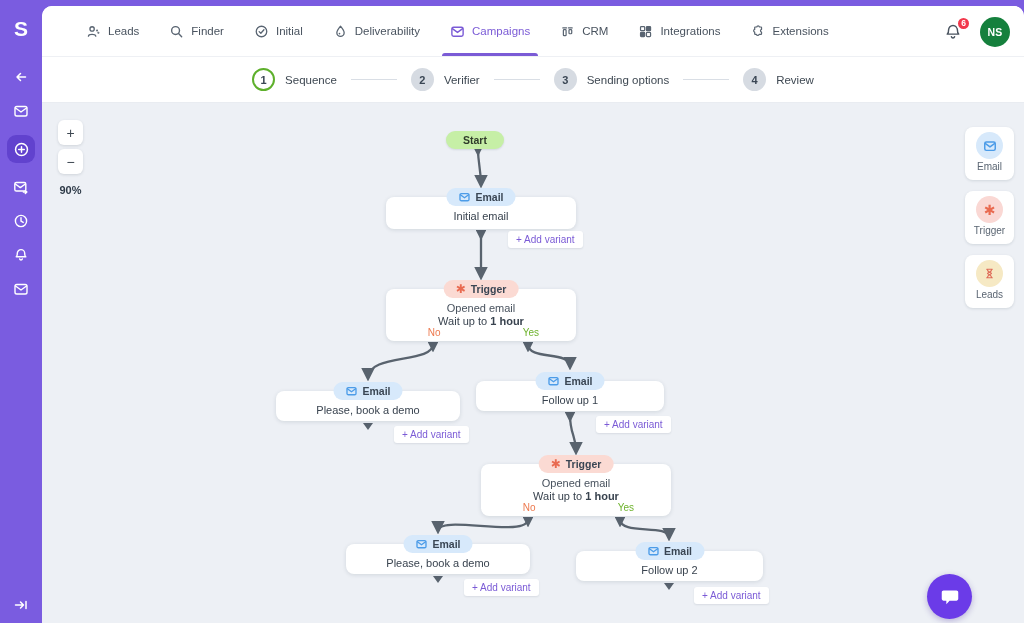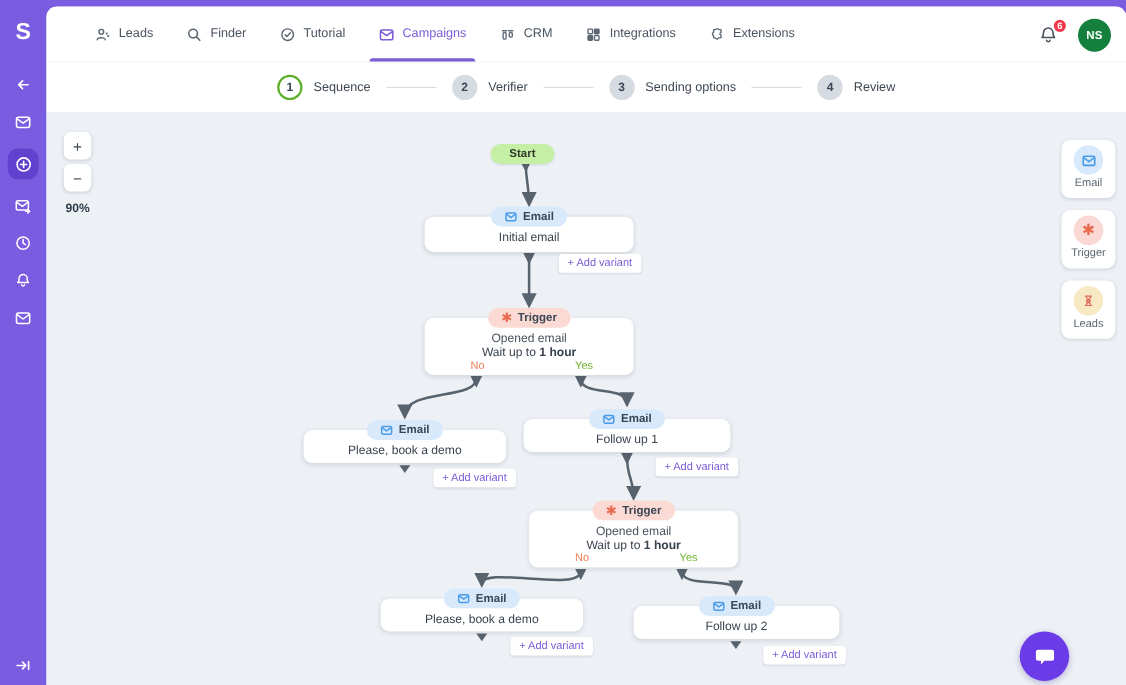--- a/index.html
+++ b/index.html
@@ -185,21 +185,30 @@
           </span>
         <span>Finder</span>
       </div>
       <div class="tab">
         <span class="ticon">
             <svg width="15" height="15" viewBox="0 0 16 16" fill="none" stroke="currentColor" stroke-width="1.4" stroke-linecap="round" stroke-linejoin="round">
               <circle cx="8" cy="8" r="5.6"></circle>
               <path d="M5.5 8.1l1.8 1.8 3.3-3.8"></path>
             </svg>
           </span>
-        <span>Tutorial</span>
+        <span>Initial</span>
+      </div>
+      <div class="tab">
+        <span class="ticon">
+            <svg width="15" height="15" viewBox="0 0 16 16" fill="none" stroke="currentColor" stroke-width="1.4" stroke-linejoin="round">
+              <path d="M8 2.3c2.4 3 3.9 5 3.9 7a3.9 3.9 0 0 1-7.8 0c0-2 1.5-4 3.9-7z"></path>
+              <circle cx="6.9" cy="10.2" r=".9" fill="currentColor" stroke="none"></circle>
+            </svg>
+          </span>
+        <span>Deliverability</span>
       </div>
       <div class="tab active">
         <span class="ticon">
             <svg width="15" height="15" viewBox="0 0 16 16" fill="none" stroke="currentColor" stroke-width="1.5" stroke-linecap="round" stroke-linejoin="round">
               <rect x="2" y="3.5" width="12" height="9.5" rx="1.8"></rect>
               <path d="M2.5 5 8 9l5.5-4"></path>
             </svg>
           </span>
         <span>Campaigns</span>
       </div>

